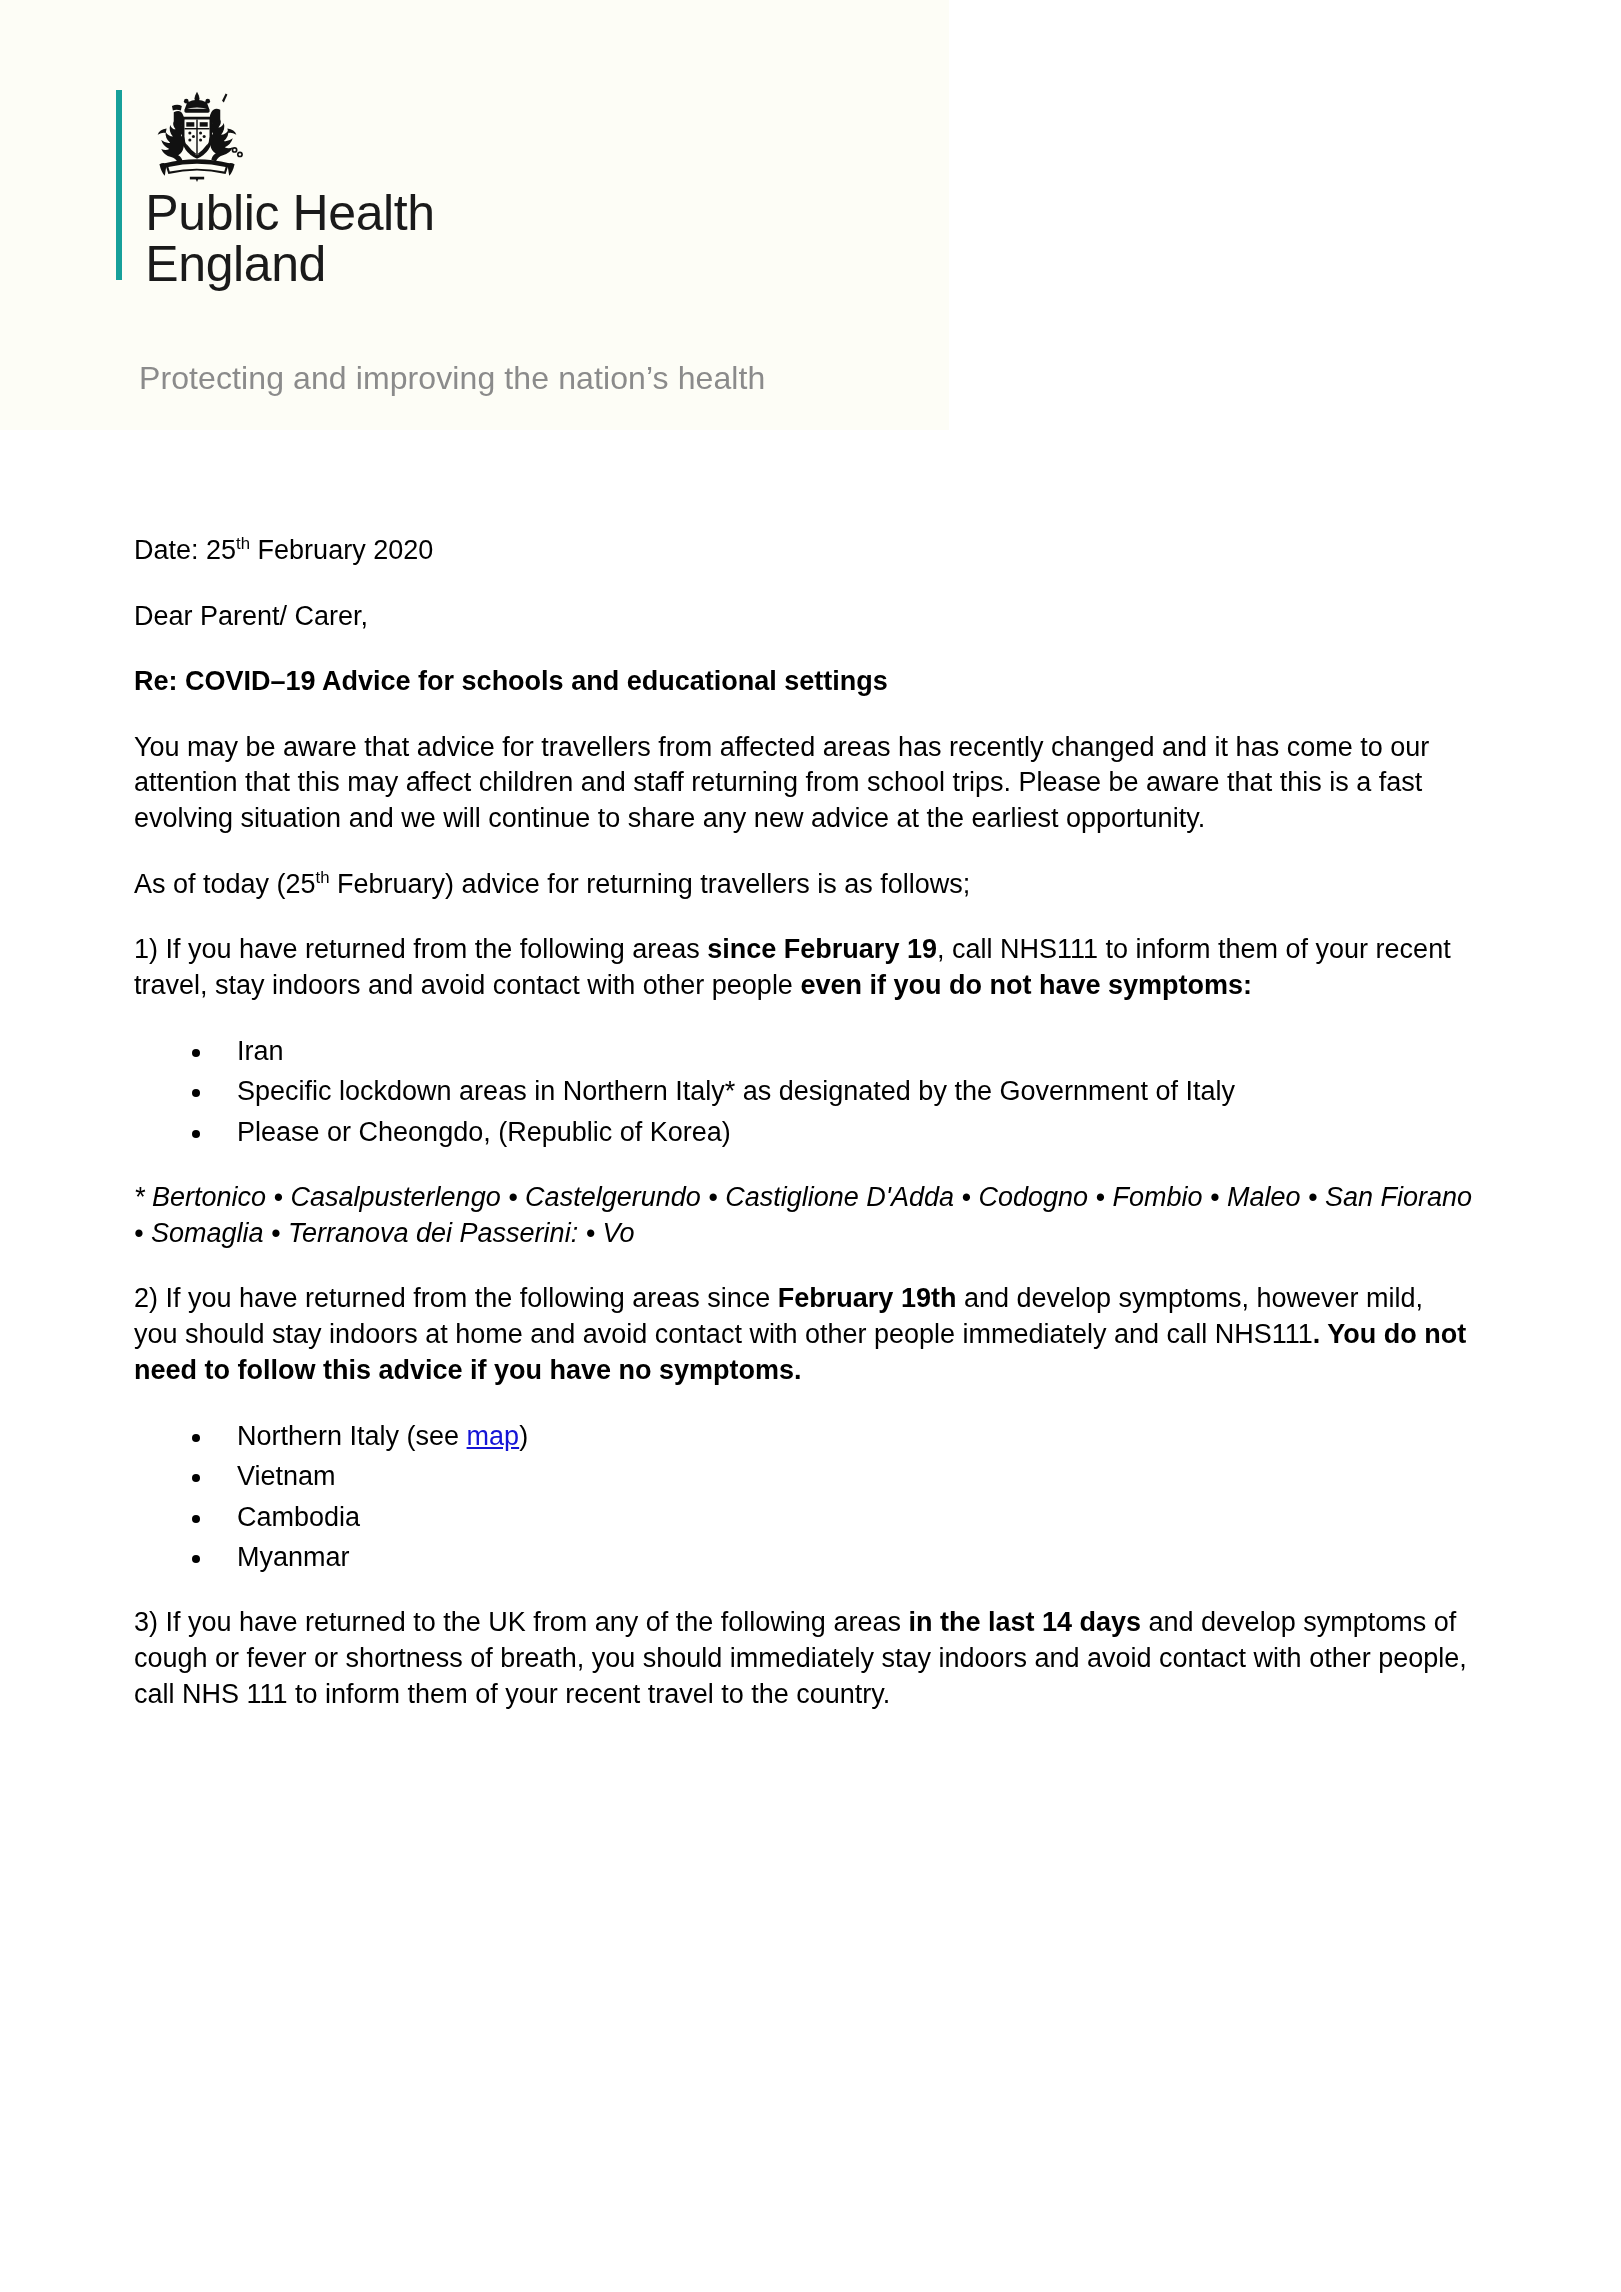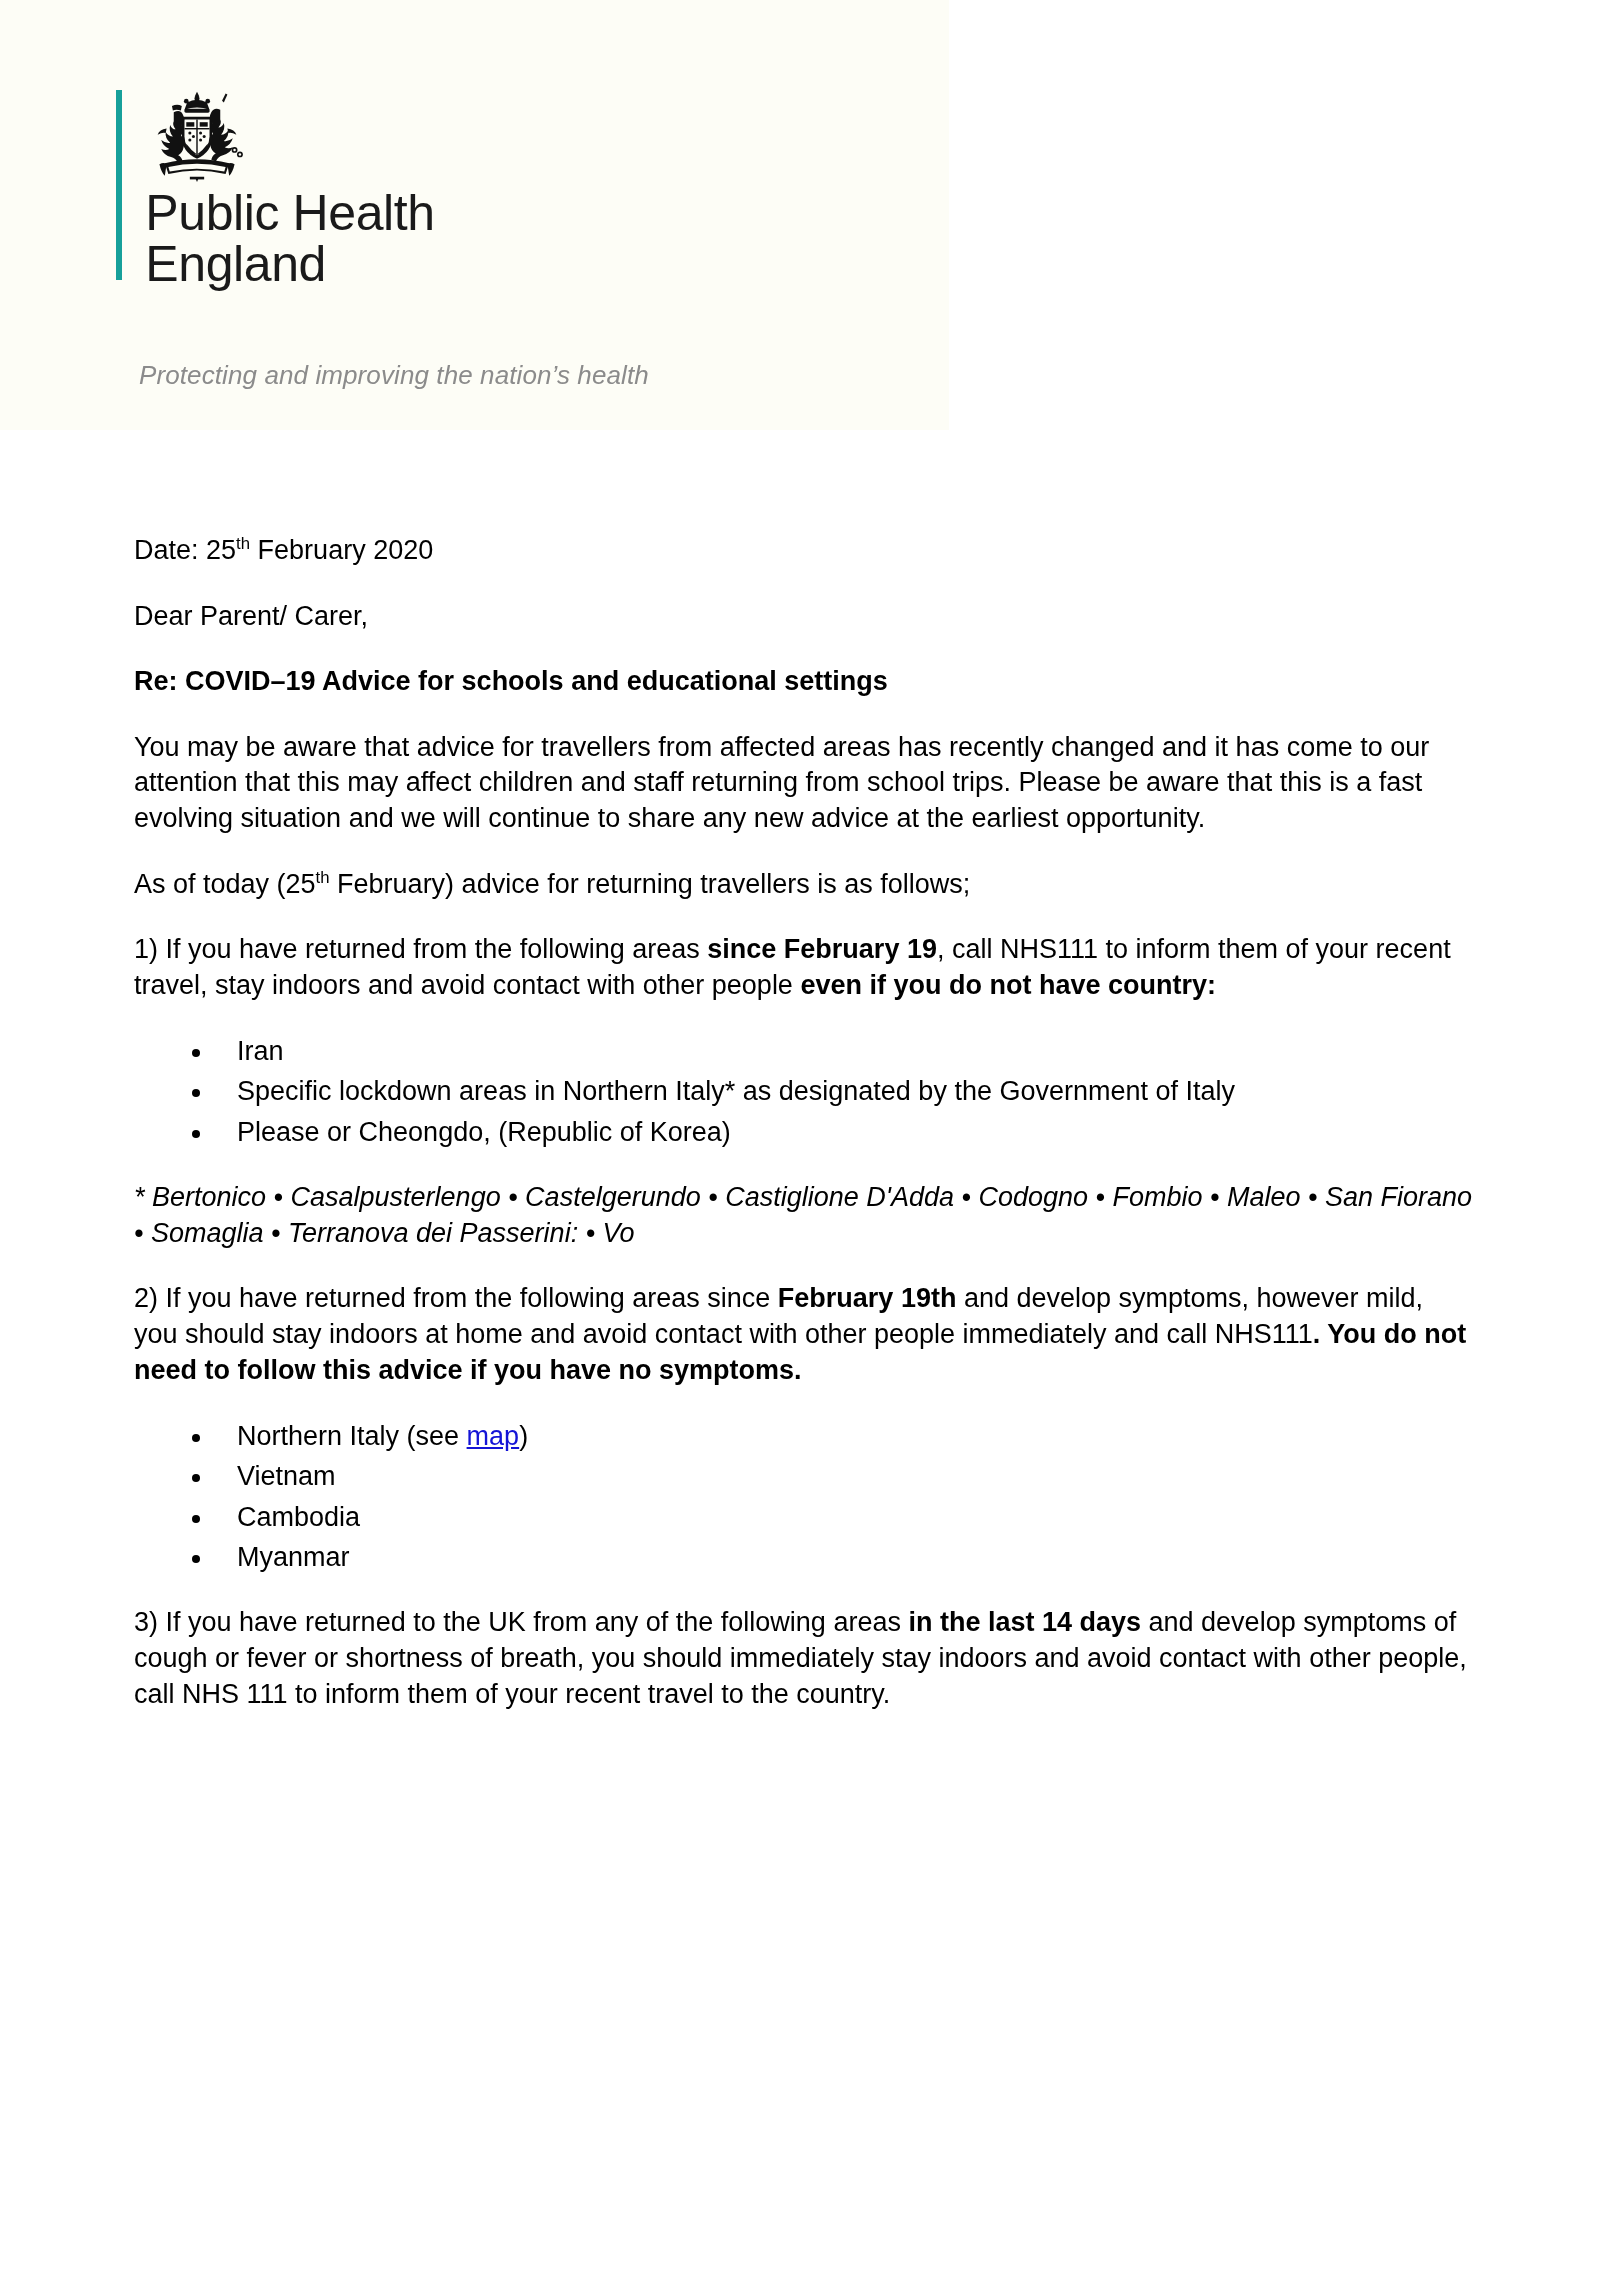--- a/index.html
+++ b/index.html
@@ -58,25 +58,24 @@
     line-height: 1.02;
     letter-spacing: -0.4px;
     color: #1a1a1a;
     font-weight: 400;
     white-space: pre-line;
   }
   .tagline {
     position: absolute;
     left: 139px;
     top: 360px;
-    font-size: 26px;
+    font-size: 32px;
     color: #8b8b8b;
     font-weight: 400;
     letter-spacing: 0.1px;
-    font-style: italic;
   }
 
   
   .content {
     position: absolute;
     left: 134px;
     top: 533px;
     width: 1339px;
     font-size: 27px;
     line-height: 1.33;
@@ -200,21 +199,21 @@
     <p><span>Date:</span> <span>25</span><sup>th</sup> <span>February 2020</span></p>
 
     <p>Dear Parent/ Carer,</p>
 
     <p class="subject">Re: COVID–19 Advice for schools and educational settings</p>
 
     <p>You may be aware that advice for travellers from affected areas has recently changed and it has come to our attention that this may affect children and staff returning from school trips. Please be aware that this is a fast evolving situation and we will continue to share any new advice at the earliest opportunity.</p>
 
     <p><span>As of today (25</span><sup>th</sup><span> February) advice for returning travellers is as follows;</span></p>
 
-    <p><span>1) If you have returned from the following areas </span><b>since February 19</b><span>, call NHS111 to inform them of your recent travel, stay indoors and avoid contact with other people </span><b>even if you do not have country:</b></p>
+    <p><span>1) If you have returned from the following areas </span><b>since February 19</b><span>, call NHS111 to inform them of your recent travel, stay indoors and avoid contact with other people </span><b>even if you do not have symptoms:</b></p>
 
     <ul class="bullets">
       <li>Iran</li>
       <li>Specific lockdown areas in Northern Italy* as designated by the Government of Italy</li>
       <li>Please or Cheongdo, (Republic of Korea)</li>
     </ul>
 
     <p class="footnote">* Bertonico • Casalpusterlengo • Castelgerundo • Castiglione D'Adda • Codogno • Fombio • Maleo • San Fiorano • Somaglia • Terranova dei Passerini: • Vo</p>
 
     <p><span>2) If you have returned from the following areas since </span><b>February 19th</b><span> and develop symptoms, however mild, you should stay indoors at home and avoid contact with other people immediately and call NHS111</span><b>. You do not need to follow this advice if you have no symptoms.</b></p>

